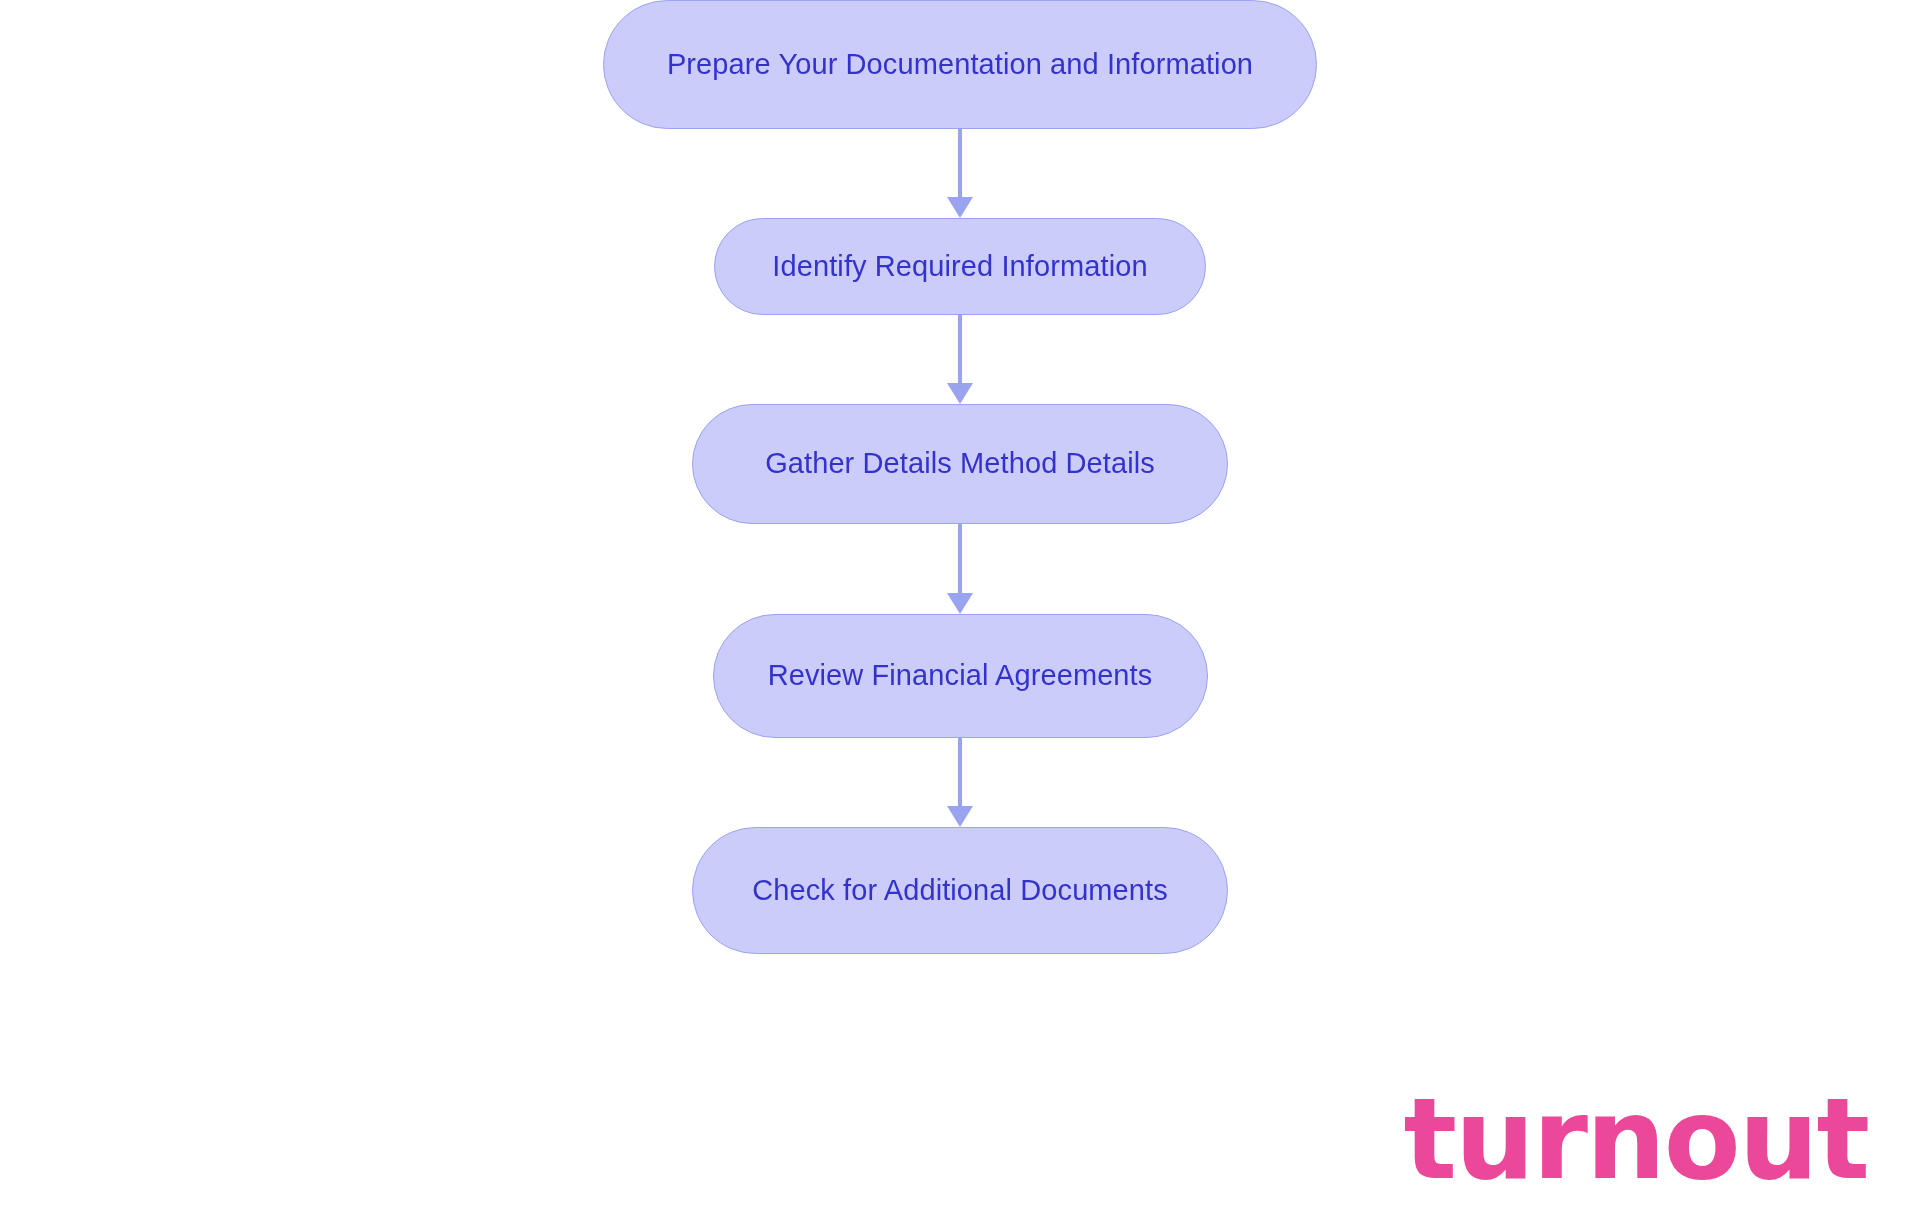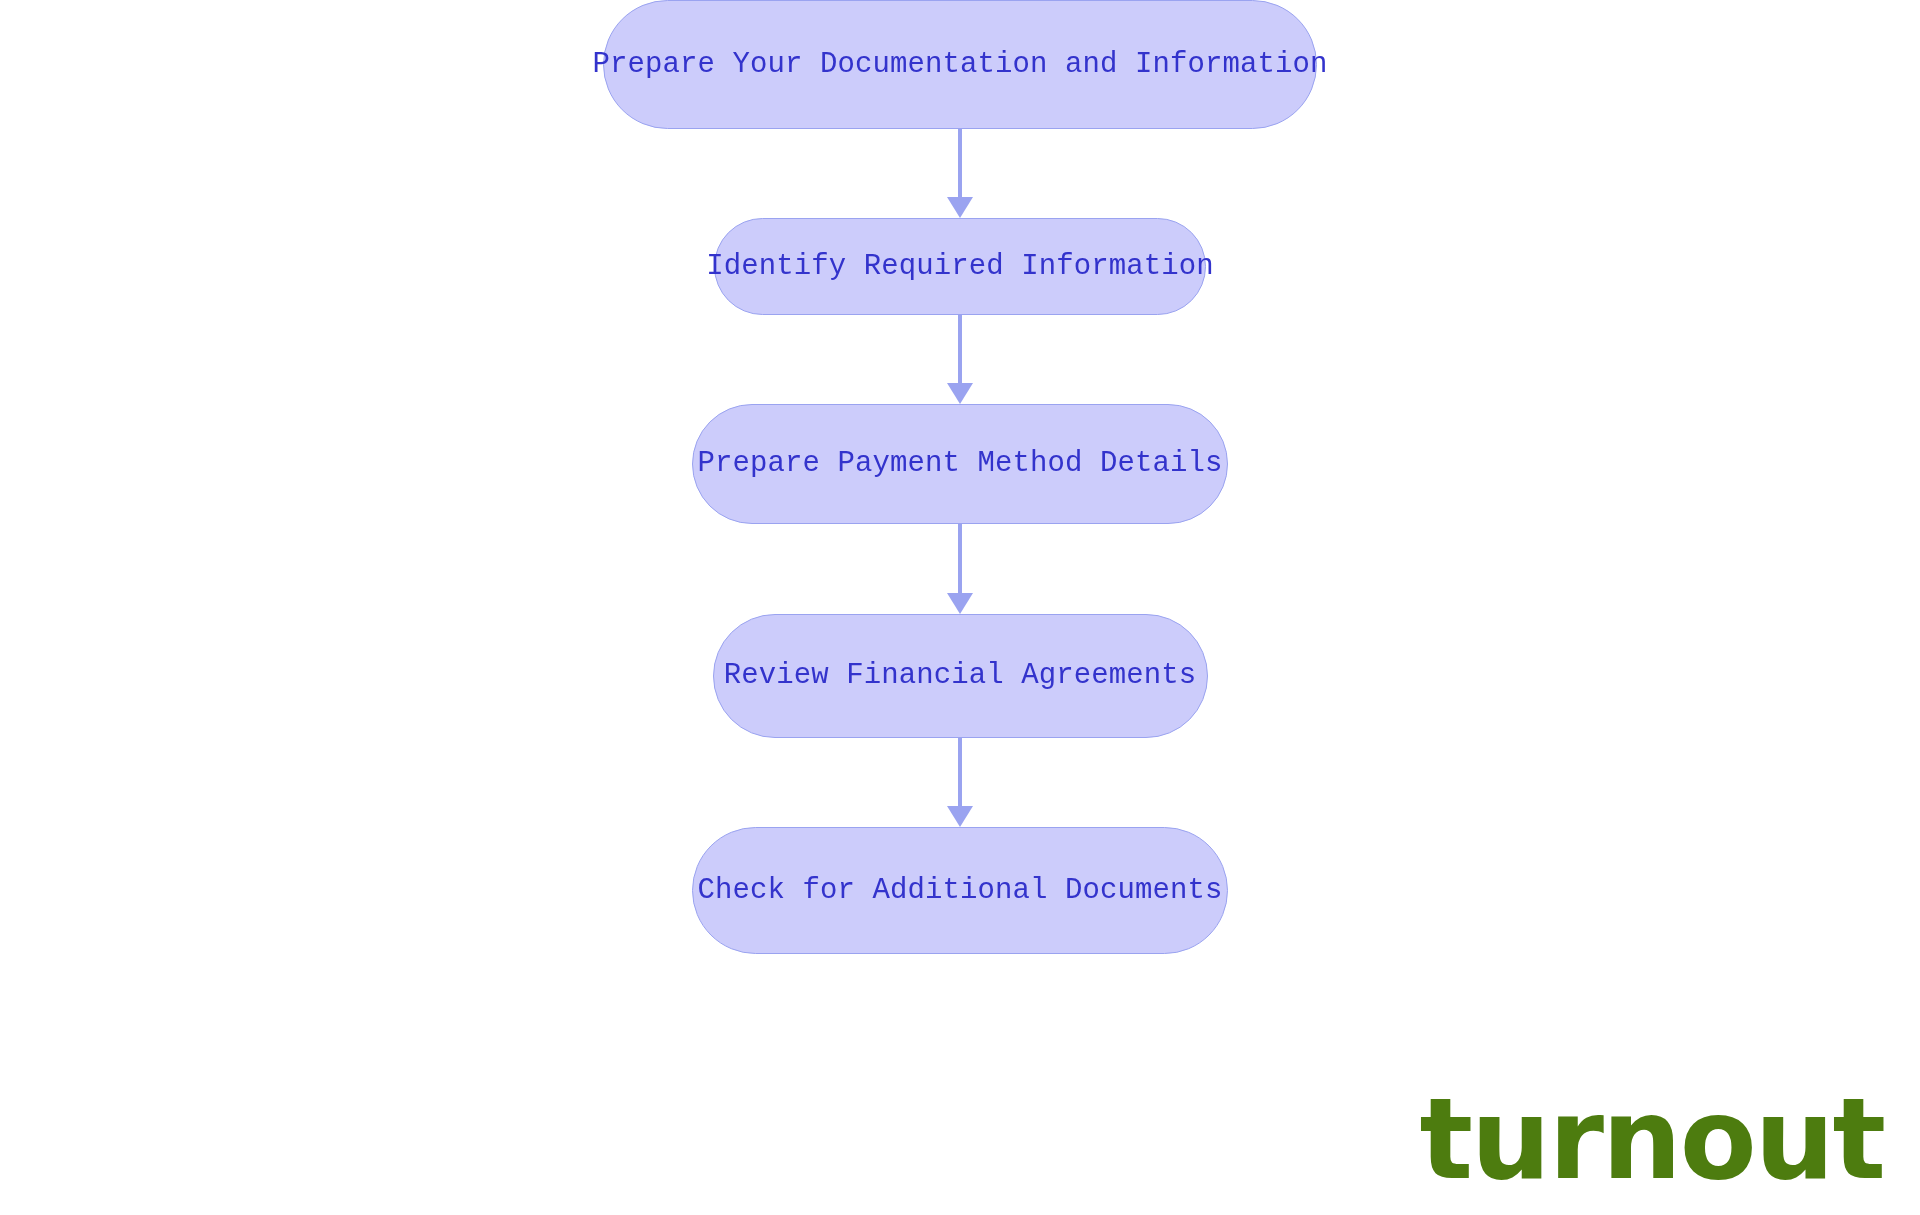--- a/index.html
+++ b/index.html
@@ -37,21 +37,20 @@
   .node {
     box-sizing: border-box;
     background: #ccccfb;
     border: 1.6px solid #9aa3f0;
     border-radius: 999px;
     display: flex;
     align-items: center;
     justify-content: center;
     text-align: right;
     padding: 0 40px;
-    font-family: Liberation Mono, monospace;
   }
 
   .node-label {
     color: #3333cc;
     font-size: 29px;
     font-weight: 400;
     letter-spacing: 0.1px;
     line-height: 1.1;
     white-space: nowrap;
   }
@@ -84,23 +83,23 @@
     width: 0;
     height: 0;
     border-left: 13px solid transparent;
     border-right: 13px solid transparent;
     border-top: 21px solid #9aa3f0;
     flex: 0 0 auto;
   }
 
   #brand-logo {
     position: absolute;
-    right: 36px;
+    right: 52px;
     bottom: 20px;
-    color: #4d7c0f;
+    color: #ec4899;
     font-family: "DejaVu Sans", sans-serif;
     font-size: 112px;
     font-weight: bold;
     letter-spacing: -2px;
     line-height: 1;
     user-select: none;
   }
 </style>
 </head>
 <body>
@@ -121,21 +120,21 @@
     <div class="node node-1">
       <span class="node-label">Identify Required Information</span>
     </div>
 
     <div class="connector conn-1">
       <div class="conn-line"></div>
       <div class="conn-head"></div>
     </div>
 
     <div class="node node-2">
-      <span class="node-label">Prepare Payment Method Details</span>
+      <span class="node-label">Gather Details Method Details</span>
     </div>
 
     <div class="connector conn-2">
       <div class="conn-line"></div>
       <div class="conn-head"></div>
     </div>
 
     <div class="node node-3">
       <span class="node-label">Review Financial Agreements</span>
     </div>

